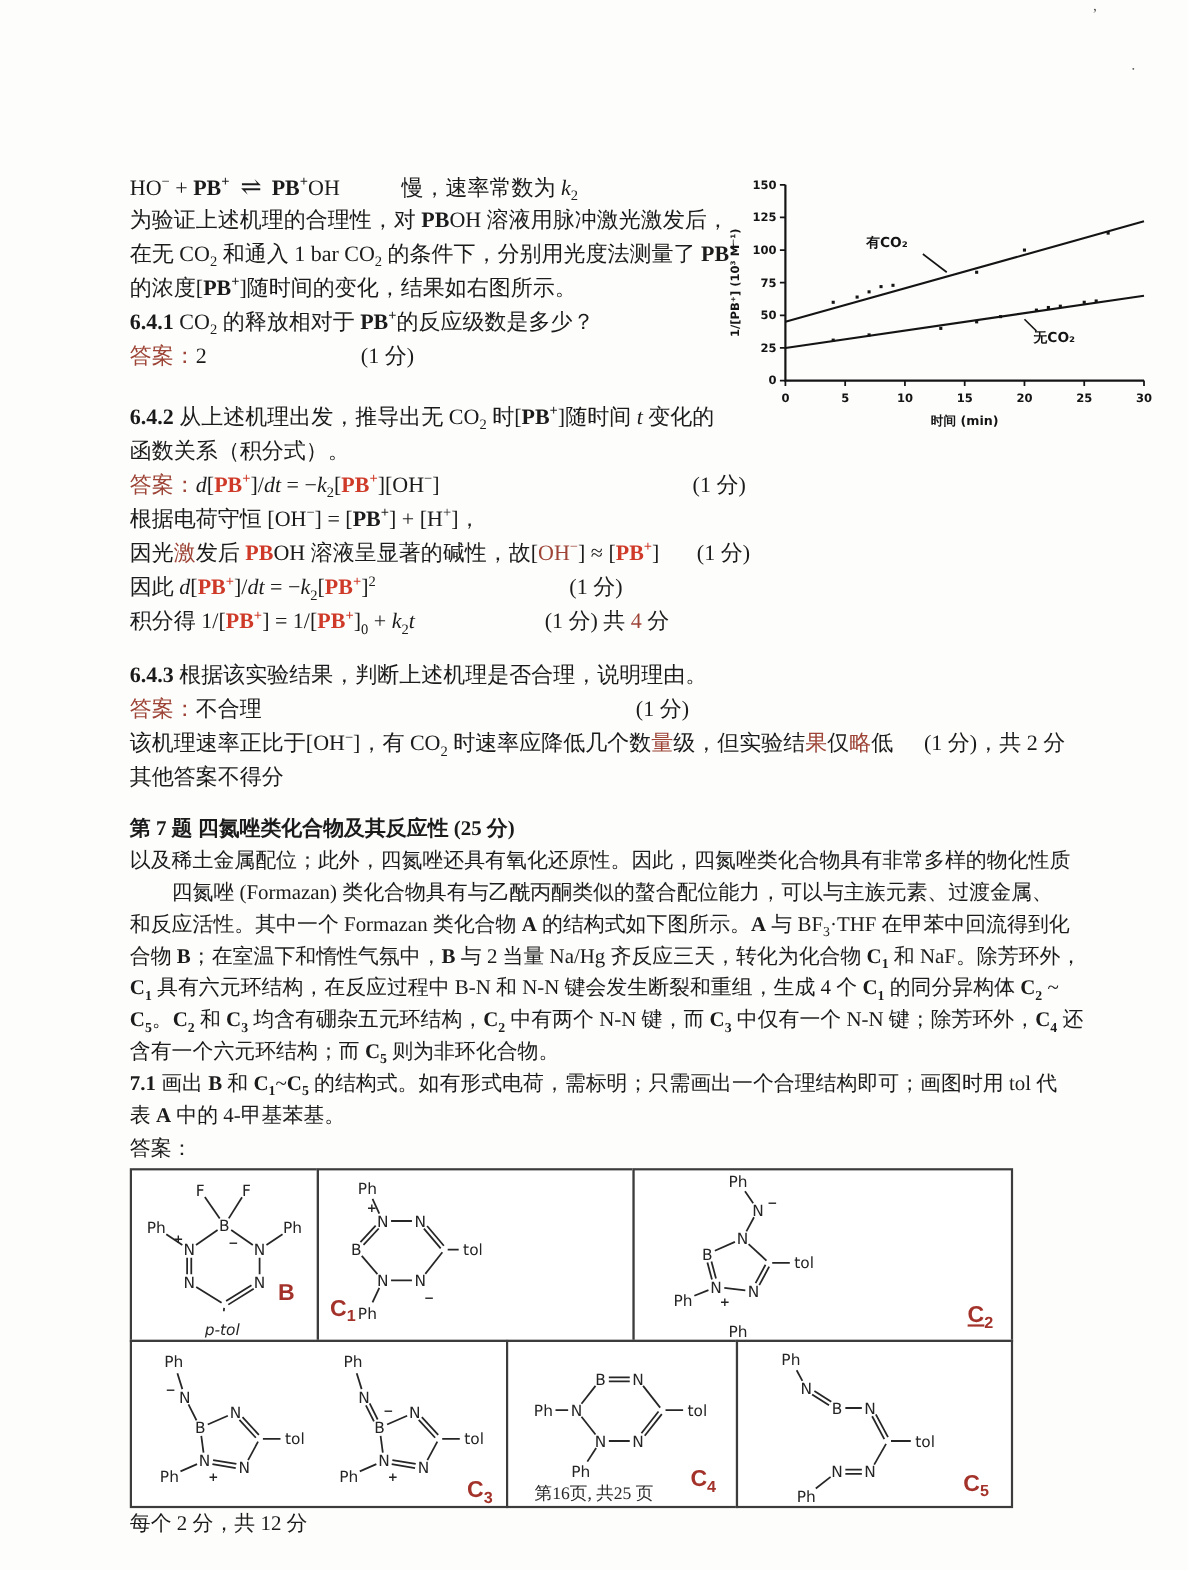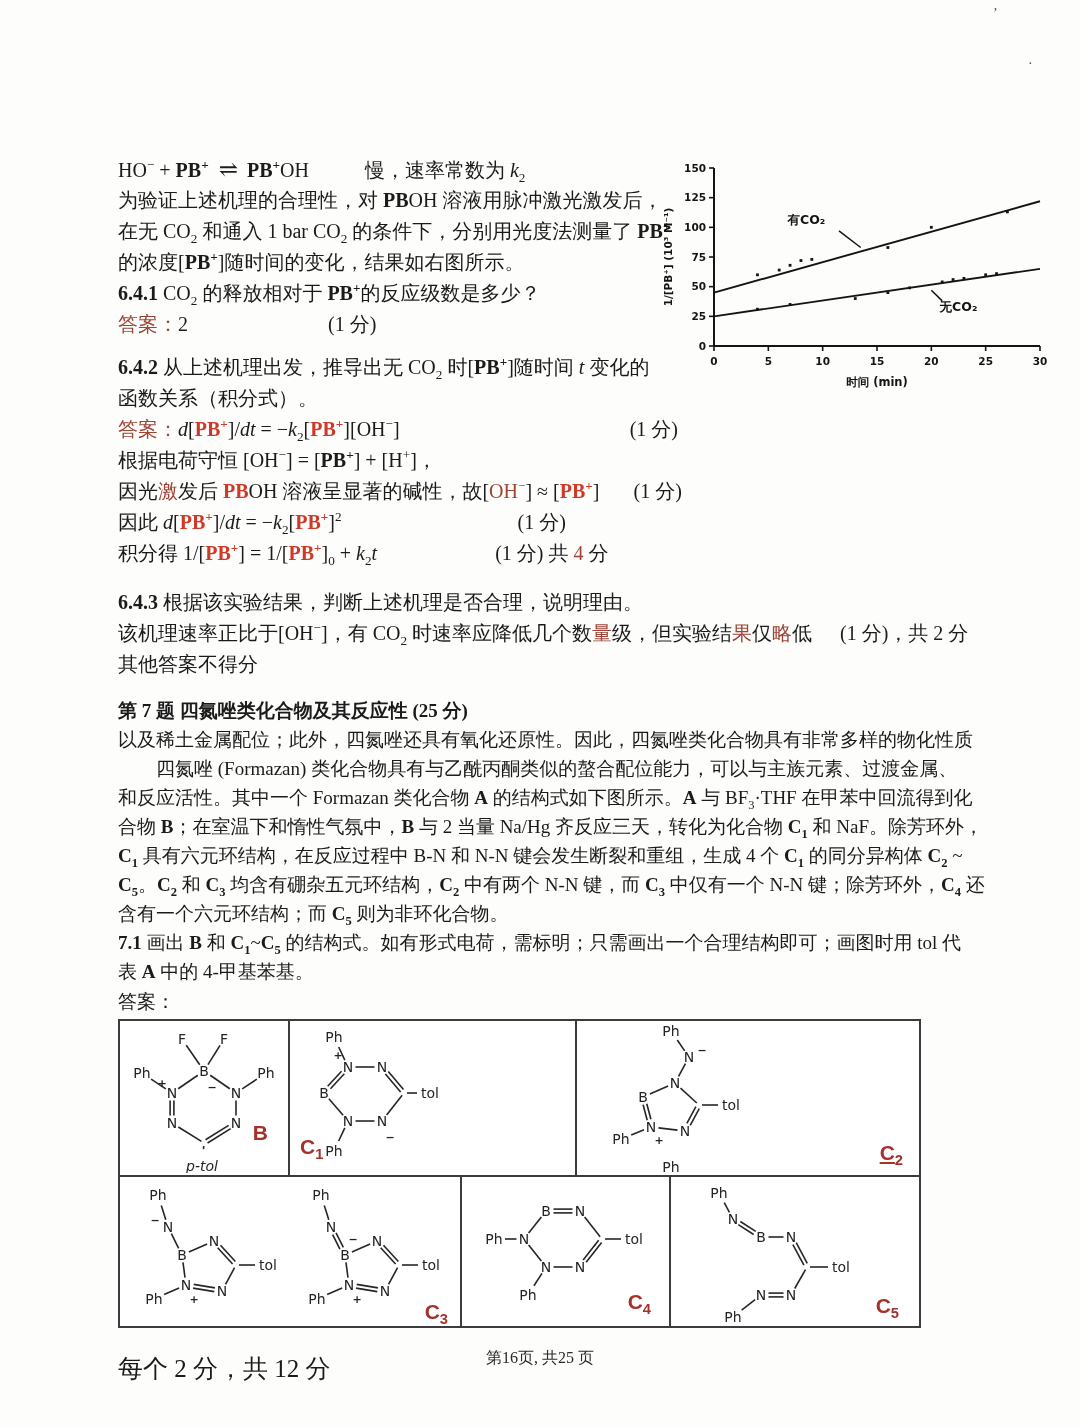--- a/index.html
+++ b/index.html
@@ -12,42 +12,42 @@
   .b{font-weight:700;}
   .i{font-style:italic;}
   .r{color:#cf3a28;}
   .ans{color:#9d4436;}
   sup,sub{font-size:0.66em;line-height:0;}
   .gap{display:inline-block;height:1px;}
   .arr{font-size:1.15em;letter-spacing:-1px;}
   #top-row{position:relative;height:198px;}
   #intro{width:552px;margin-top:12px;}
   #chart-fig{position:absolute;left:540px;top:2px;width:404px;height:240px;}
-  #sec642{margin-top:0;}
+  #sec642{margin-top:12px;}
   #sec643{margin-top:18px;}
   #sec7{margin-top:16px;}
   #sec7 .tl{font-size:19px;line-height:29px;height:29px;}
   #answer-label{font-size:19px;line-height:27px;margin-top:2px;}
   #structs{margin-top:4px;}
   .srow{display:flex;}
   .sbox{position:relative;border:2px solid #3c3c3c;box-sizing:border-box;background:#fff;}
   .srow .sbox{margin-right:-2px;}
   .srow2 .sbox{margin-top:-2px;}
   .slabel{position:absolute;font-family:"Liberation Sans","DejaVu Sans",sans-serif;
     font-weight:700;color:#a3322a;font-size:21px;}
   .slabel sub{font-size:0.7em;}
   .molsvg{display:inline-block;vertical-align:top;}
   svg text.atom{font:14px "DejaVu Sans",sans-serif;fill:#242424;text-anchor:middle;}
   svg text.atom.it{font-style:italic;}
   svg text.chg{font:700 11px "DejaVu Sans",sans-serif;fill:#242424;text-anchor:middle;}
   svg text.tick{font:700 10.5px "DejaVu Sans",sans-serif;fill:#141414;}
   svg text.axlab{font:700 10.5px "DejaVu Sans",sans-serif;fill:#141414;text-anchor:middle;}
   svg text.xaxlab{font:700 11.5px "DejaVu Sans",sans-serif;fill:#141414;text-anchor:middle;}
   svg text.ann{font:700 12.5px "DejaVu Sans",sans-serif;fill:#141414;text-anchor:middle;}
-  #score-note{margin-top:24px;font-size:25px;}
+  #score-note{margin-top:1px;font-size:19px;}
   #footer{position:absolute;left:118px;bottom:58px;width:844px;text-align:center;
     font-size:16px;color:#2a2a2a;}
   .artifact{position:absolute;color:#555;font-size:14px;}
 </style>
 </head>
 <body>
 
 <span class="artifact" style="left:993px;top:6px;">ʼ</span>
 <span class="artifact" style="left:1028px;top:56px;">·</span>
 
@@ -125,20 +125,21 @@
       <div class="tl"><span class="b">6.4.2</span><span class=""> 从上述机理出发，推导出无 CO</span><sub class="">2</sub><span class=""> 时[</span><span class="b">PB</span><sup class="b">+</sup><span class="">]随时间 </span><span class="i">t</span><span class=""> 变化的</span></div>
       <div class="tl"><span class="">函数关系（积分式）。</span></div>
       <div class="tl"><span class="ans">答案：</span><span class="i">d</span><span class="">[</span><span class="r b">PB</span><sup class="r b">+</sup><span class="">]/</span><span class="i">dt</span><span class=""> = −</span><span class="i">k</span><sub class="">2</sub><span class="">[</span><span class="r b">PB</span><sup class="r b">+</sup><span class="">][OH</span><sup class="">−</sup><span class="">]</span><span class="gap" style="width: 230px;"></span><span class="">(1 分)</span></div>
       <div class="tl"><span class="">根据电荷守恒 [OH</span><sup class="">−</sup><span class="">] = [</span><span class="b">PB</span><sup class="b">+</sup><span class="">] + [H</span><sup class="">+</sup><span class="">]，</span></div>
       <div class="tl"><span class="">因光</span><span class="ans">激</span><span class="">发后 </span><span class="r b">PB</span><span class="">OH 溶液呈显著的碱性，故[</span><span class="ans">OH</span><sup class="ans">−</sup><span class="">] ≈ [</span><span class="r b">PB</span><sup class="r b">+</sup><span class="">]</span><span class="gap" style="width: 34px;"></span><span class="">(1 分)</span></div>
       <div class="tl"><span class="">因此 </span><span class="i">d</span><span class="">[</span><span class="r b">PB</span><sup class="r b">+</sup><span class="">]/</span><span class="i">dt</span><span class=""> = −</span><span class="i">k</span><sub class="">2</sub><span class="">[</span><span class="r b">PB</span><sup class="r b">+</sup><span class="">]</span><sup class="">2</sup><span class="gap" style="width: 176px;"></span><span class="">(1 分)</span></div>
       <div class="tl"><span class="">积分得 1/[</span><span class="r b">PB</span><sup class="r b">+</sup><span class="">] = 1/[</span><span class="r b">PB</span><sup class="r b">+</sup><span class="">]</span><sub class="">0</sub><span class=""> + </span><span class="i">k</span><sub class="">2</sub><span class="i">t</span><span class="gap" style="width: 118px;"></span><span class="">(1 分) 共 </span><span class="ans">4</span><span class=""> 分</span></div>
     </div>
   <div id="sec643">
       <div class="tl"><span class="b">6.4.3</span><span class=""> 根据该实验结果，判断上述机理是否合理，说明理由。</span></div>
+      <div class="tl"><span class="ans">答案：</span><span class="">不合理</span><span class="gap" style="width: 340px;"></span><span class="">(1 分)</span></div>
       <div class="tl"><span class="">该机理速率正比于[OH</span><sup class="">−</sup><span class="">]，有 CO</span><sub class="">2</sub><span class=""> 时速率应降低几个数</span><span class="ans">量</span><span class="">级，但实验结</span><span class="ans">果</span><span class="">仅</span><span class="ans">略</span><span class="">低</span><span class="gap" style="width: 28px;"></span><span class="">(1 分)，共 2 分</span></div>
       <div class="tl"><span class="">其他答案不得分</span></div>
     </div>
   <div id="sec7">
       <div class="tl"><span class="b">第 7 题 四氮唑类化合物及其反应性 (25 分)</span></div>
       <div class="tl"><span class="">以及稀土金属配位；此外，四氮唑还具有氧化还原性。因此，四氮唑类化合物具有非常多样的物化性质</span></div>
       <div class="tl"><span class="">　　四氮唑 (Formazan) 类化合物具有与乙酰丙酮类似的螯合配位能力，可以与主族元素、过渡金属、</span></div>
       <div class="tl"><span class="">和反应活性。其中一个 Formazan 类化合物 </span><span class="b">A</span><span class=""> 的结构式如下图所示。</span><span class="b">A</span><span class=""> 与 BF</span><sub class="">3</sub><span class="">·THF 在甲苯中回流得到化</span></div>
       <div class="tl"><span class="">合物 </span><span class="b">B</span><span class="">；在室温下和惰性气氛中，</span><span class="b">B</span><span class=""> 与 2 当量 Na/Hg 齐反应三天，转化为化合物 </span><span class="b">C</span><sub class="b">1</sub><span class=""> 和 NaF。除芳环外，</span></div>
       <div class="tl"><span class="b">C</span><sub class="b">1</sub><span class=""> 具有六元环结构，在反应过程中 B-N 和 N-N 键会发生断裂和重组，生成 4 个 </span><span class="b">C</span><sub class="b">1</sub><span class=""> 的同分异构体 </span><span class="b">C</span><sub class="b">2</sub><span class=""> ~</span></div>

